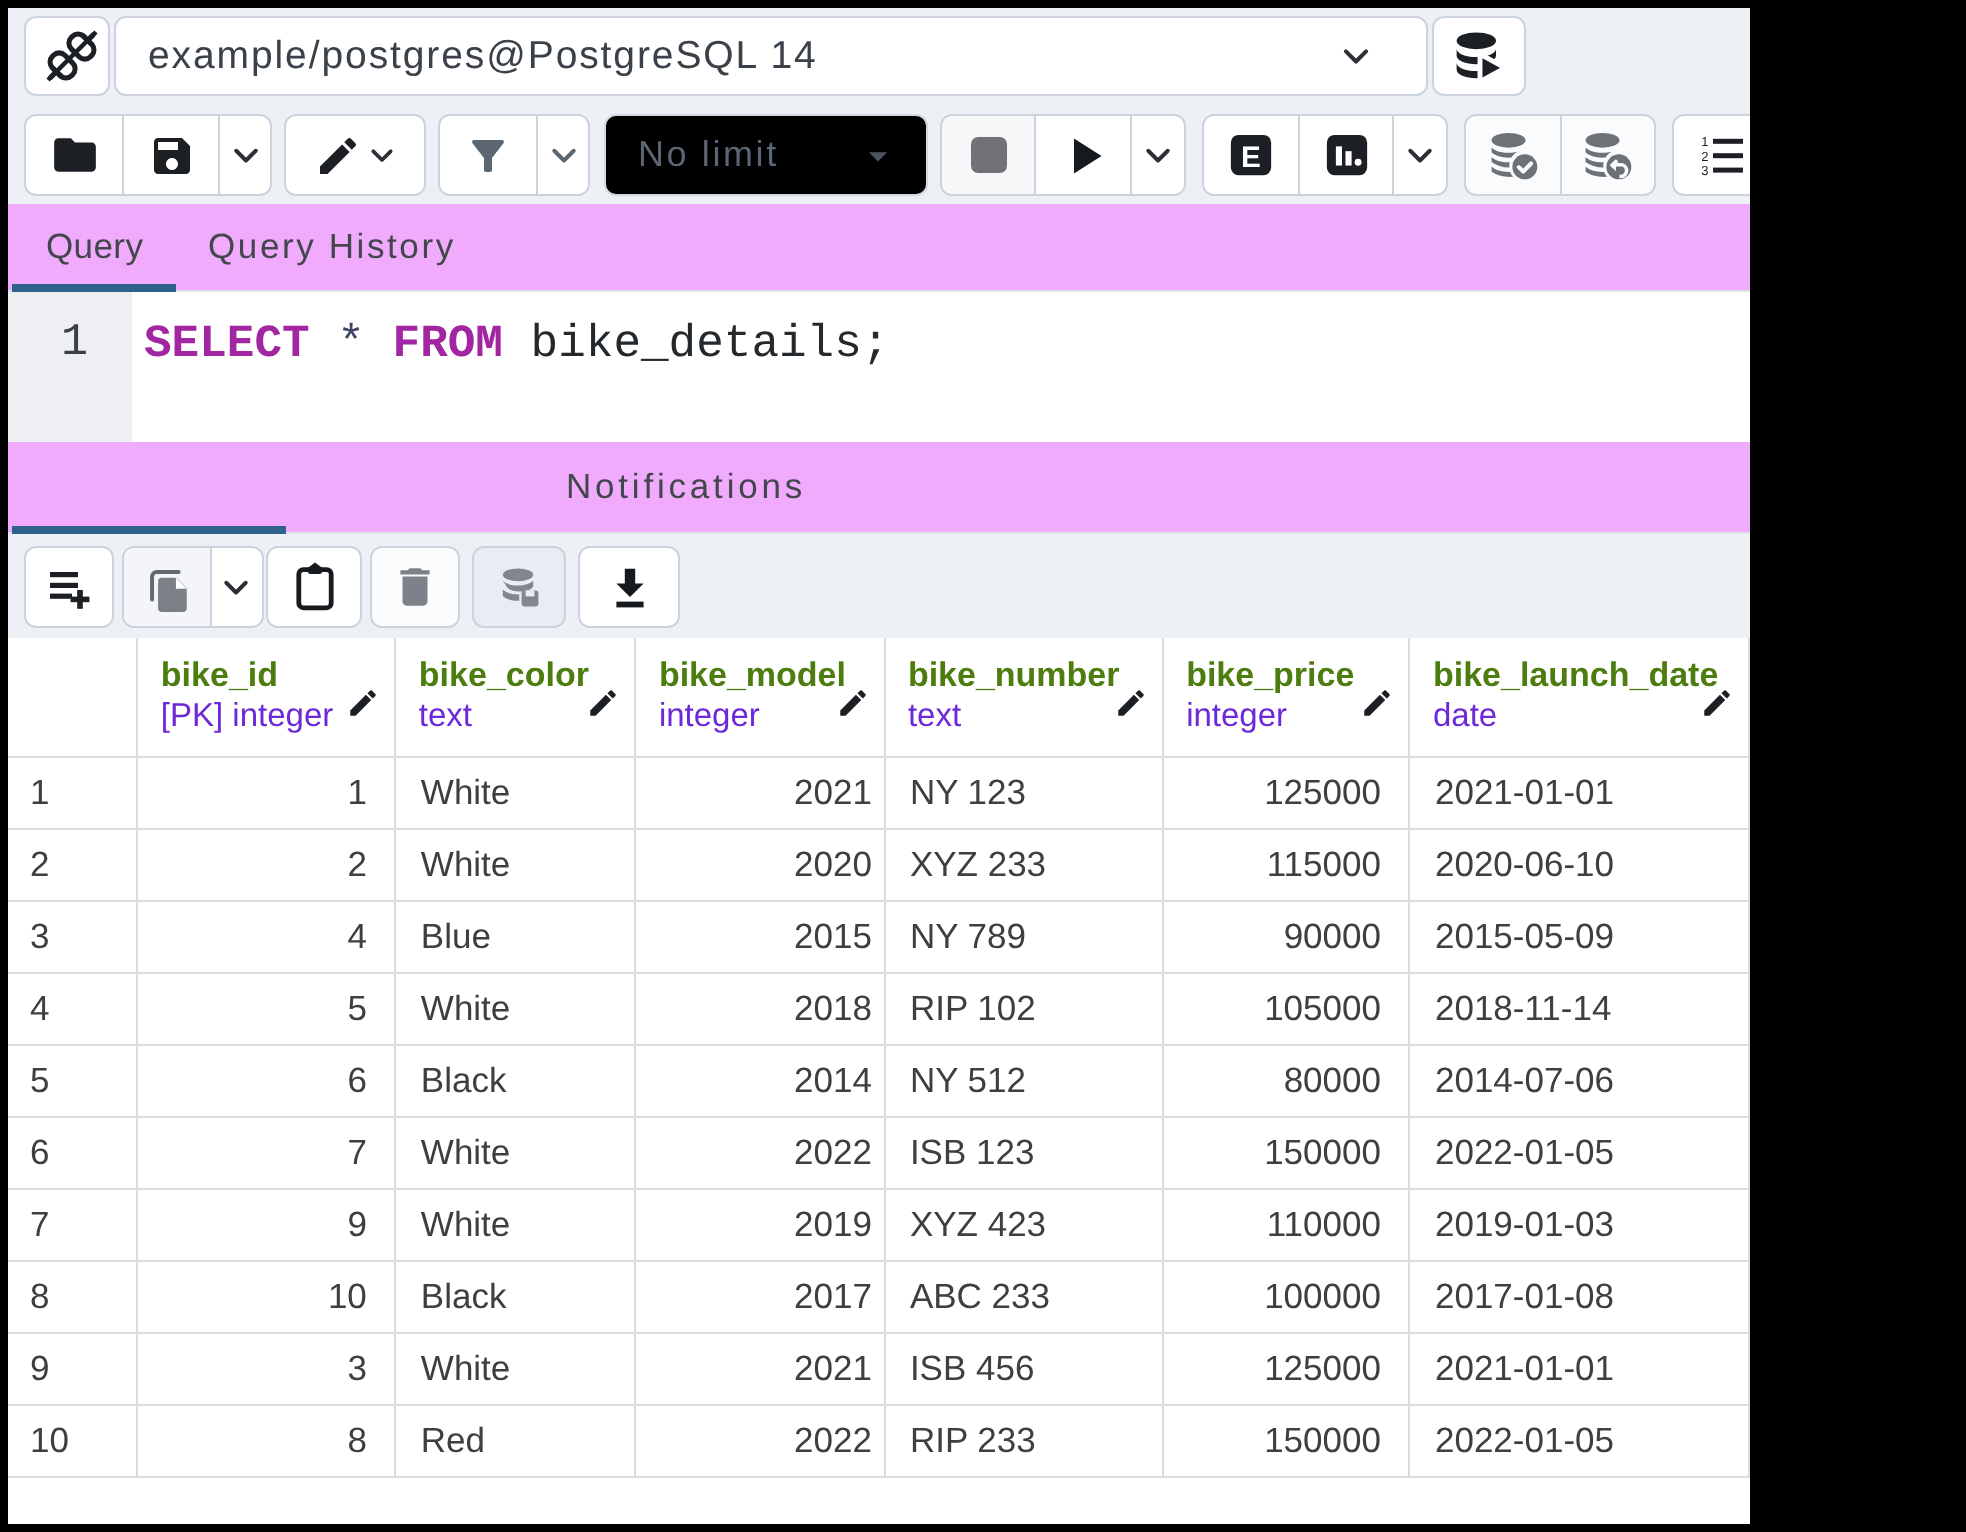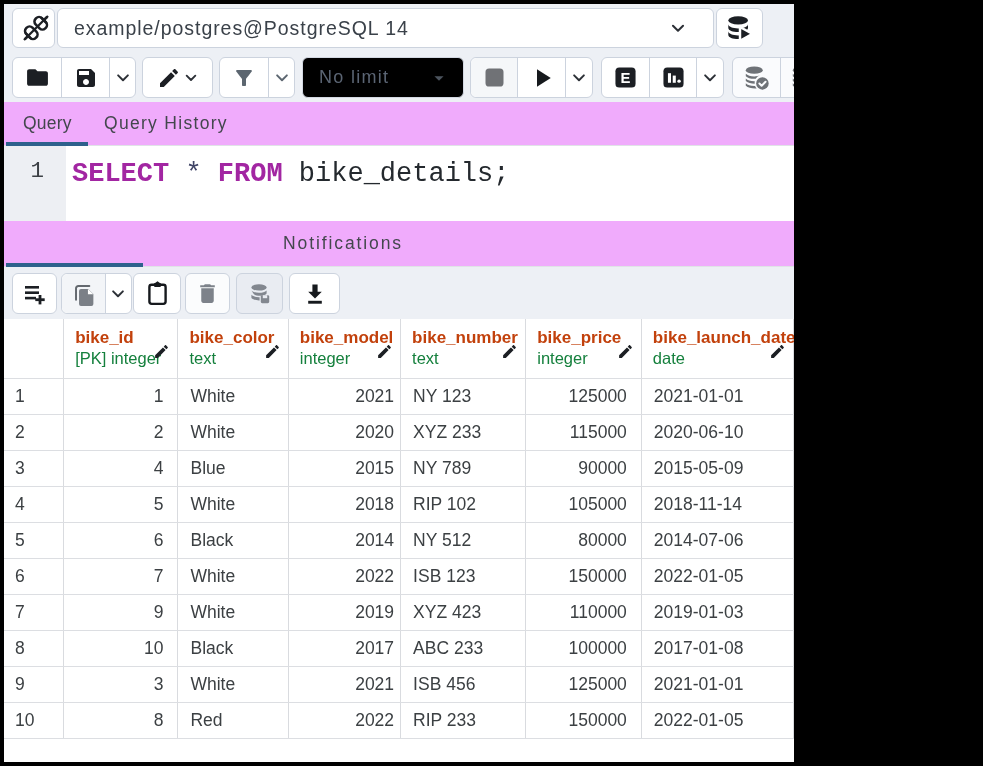--- a/index.html
+++ b/index.html
@@ -1,48 +1,48 @@
 <!DOCTYPE html>
 <html><head>
 <meta charset="utf-8">
 <style>
   html,body{margin:0;padding:0;}
   body{width:983px;height:766px;overflow:hidden;font-family:"Liberation Sans",sans-serif;}
   #app{position:relative;width:983px;height:766px;background:#000;}
-  #frame{position:absolute;left:4px;top:4px;width:790px;height:758px;background:#fff;overflow:hidden;}
+  #frame{position:absolute;left:4px;top:4px;width:871px;height:758px;background:#fff;overflow:hidden;}
   .abs{position:absolute;}
   
   #bar{position:absolute;left:0;top:0;width:975px;height:98px;background:#edf0f5;}
   #dtbar{position:absolute;left:0;top:263px;width:975px;height:52px;background:#edf0f5;}
   
   .btn{position:absolute;background:#fff;border:1px solid #ccd3de;border-radius:6px;box-sizing:border-box;display:flex;align-items:center;justify-content:center;}
   .grp{position:absolute;background:#fff;border:1px solid #ccd3de;border-radius:6px;box-sizing:border-box;display:flex;}
   .seg{display:flex;align-items:center;justify-content:center;height:100%;box-sizing:border-box;}
   .seg+.seg{border-left:1px solid #ccd3de;}
   
   .tabbar{position:absolute;left:0;width:975px;background:#f0abfc;border-bottom:1px solid #e0e3e7;box-sizing:border-box;padding-left:11px;}
   .tab{position:absolute;top:0;height:100%;display:flex;align-items:center;color:#43474d;font-size:17.5px;}
   .underline{position:absolute;background:#2e618c;height:4px;z-index:3;}
   
   #editor{position:absolute;left:0;top:142px;width:975px;height:75px;background:#fff;}
   #gutter{position:absolute;left:0;top:0;width:62px;height:75px;background:#edeff3;color:#3c4045;font-family:"Liberation Mono",monospace;font-size:20.4px;}
-  #sqlline{position:absolute;left:68px;top:13px;font-family:"Liberation Mono",monospace;font-size:27px;color:#24292e;white-space:pre;}
+  #sqlline{position:absolute;left:68px;top:13px;font-family:"Liberation Mono",monospace;font-size:23px;color:#24292e;white-space:pre;}
   .kw{color:#a226a2;font-weight:bold;}
   .op{color:#404466;}
   
   #grid{position:absolute;left:0;top:315px;border-collapse:collapse;table-layout:fixed;}
   #grid td,#grid th{border-right:1px solid #d9dbdf;border-bottom:1px solid #dcdee2;padding:0;margin:0;box-sizing:border-box;font-weight:normal;text-align:left;vertical-align:middle;}
   #grid th{height:59px;position:relative;background:#fff;}
   #grid td{height:36px;font-size:17.5px;color:#3c4043;}
   #grid td.num{text-align:right;padding-right:14px;}
   #grid td.num2{text-align:right;padding-right:6px;}
   #grid td.txt{padding-left:12px;}
   #grid td.rowhdr{padding-left:11px;color:#3c4043;}
-  .hname{font-size:17px;font-weight:bold;color:#c2410c;line-height:21px;}
-  .htype{font-size:16.5px;color:#15803d;line-height:21px;}
+  .hname{font-size:17px;font-weight:bold;color:#4d7c0f;line-height:21px;}
+  .htype{font-size:16.5px;color:#6d28d9;line-height:21px;}
   .hwrap{position:absolute;left:11px;top:8px;}
   .pencil{position:absolute;right:7px;top:24px;}
   svg{display:block;}
 </style>
 </head>
 <body>
 <div id="app">
 <div id="frame">
   <div id="bar"></div>
 

